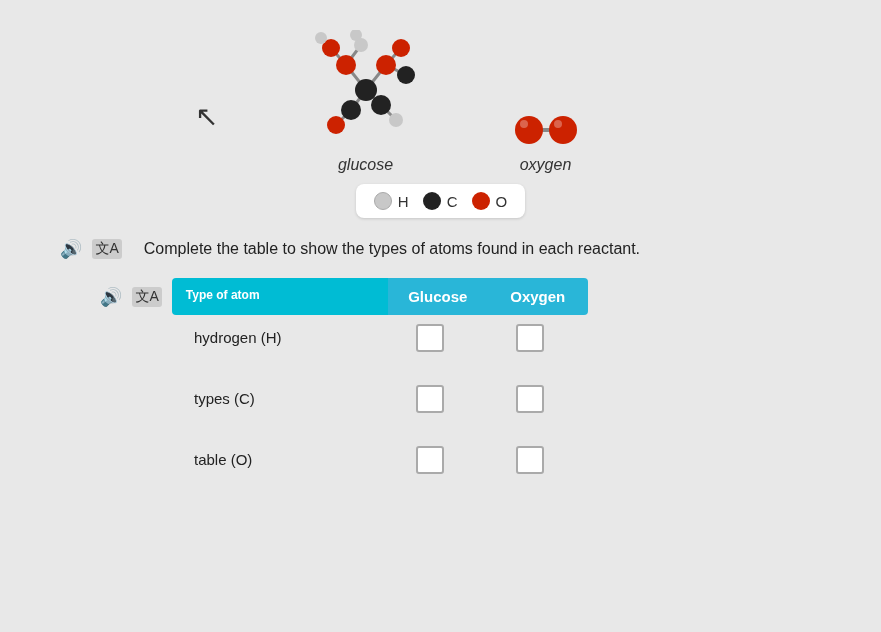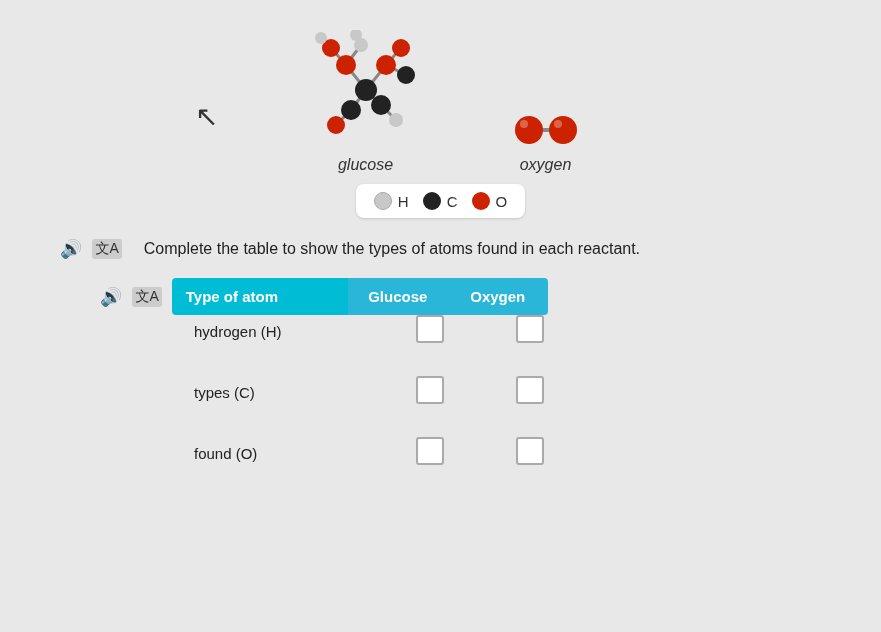--- a/index.html
+++ b/index.html
@@ -127,25 +127,25 @@
     }
 
     
     .table-section {
       padding: 0 100px 0 100px;
     }
 
     .th-atom {
       background-color: #00bcd4;
       color: white;
-      font-size: 15px;
+      font-size: 12px;
       font-weight: bold;
       padding: 10px 14px;
       border-radius: 4px 0 0 4px;
-      width: 176px;
+      width: 216px;
     }
 
     .th-glucose {
       background-color: #29b6d8;
       color: white;
       font-size: 15px;
       font-weight: bold;
       padding: 10px 10px;
       text-align: center;
       width: 100px;
@@ -157,21 +157,21 @@
       font-size: 15px;
       font-weight: bold;
       padding: 10px 10px;
       text-align: center;
       border-radius: 0 4px 4px 0;
       width: 100px;
     }
 
     .table-data-row {
       display: flex;
-      align-items: flex-start;
+      align-items: center;
       margin-bottom: 16px;
       min-height: 45px;
     }
 
     .td-atom {
       width: 200px;
       font-size: 15px;
       color: #222;
       padding: 8px 14px;
     }
@@ -331,21 +331,21 @@
         <div class="td-atom">types (C)</div>
         <div class="td-checkbox">
           <div class="checkbox-el"></div>
         </div>
         <div class="td-checkbox">
           <div class="checkbox-el"></div>
         </div>
       </div>
 
       <div class="table-data-row">
-        <div class="td-atom">found (O)</div>
+        <div class="td-atom">table (O)</div>
         <div class="td-checkbox">
           <div class="checkbox-el"></div>
         </div>
         <div class="td-checkbox">
           <div class="checkbox-el"></div>
         </div>
       </div>
 
     </div>
   </div>

